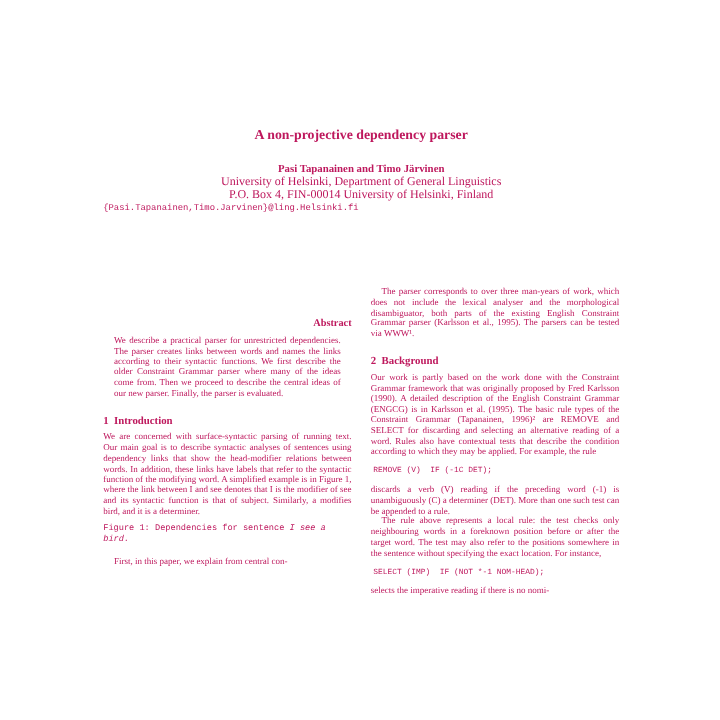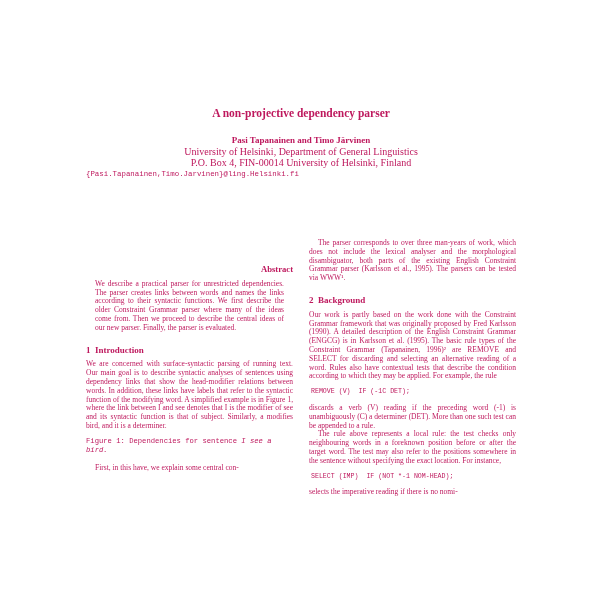--- a/index.html
+++ b/index.html
@@ -106,21 +106,21 @@
 
     <div class="col">
       <div class="abstract-head">Abstract</div>
       <div class="abstract-body">We describe a practical parser for unrestricted dependencies. The parser creates links between words and names the links according to their syntactic functions. We first describe the older Constraint Grammar parser where many of the ideas come from. Then we proceed to describe the central ideas of our new parser. Finally, the parser is evaluated.</div>
 
       <div class="sec-head">1&nbsp;&nbsp;Introduction</div>
       <p class="noindent">We are concerned with surface-syntactic parsing of running text. Our main goal is to describe syntactic analyses of sentences using dependency links that show the head-modifier relations between words. In addition, these links have labels that refer to the syntactic function of the modifying word. A simplified example is in Figure 1, where the link between I and see denotes that I is the modifier of see and its syntactic function is that of subject. Similarly, a modifies bird, and it is a determiner.</p>
 
       <div class="caption"><span>Figure 1: Dependencies for sentence </span><i>I see a bird.</i></div>
 
-      <p>First, in this have, we explain some central con-</p>
+      <p>First, in this paper, we explain from central con-</p>
     </div>
 
     <div class="col">
       <p>The parser corresponds to over three man-years of work, which does not include the lexical analyser and the morphological disambiguator, both parts of the existing English Constraint Grammar parser (Karlsson et al., 1995). The parsers can be tested via WWW¹.</p>
 
       <div class="sec-head">2&nbsp;&nbsp;Background</div>
       <p class="noindent">Our work is partly based on the work done with the Constraint Grammar framework that was originally proposed by Fred Karlsson (1990). A detailed description of the English Constraint Grammar (ENGCG) is in Karlsson et al. (1995). The basic rule types of the Constraint Grammar (Tapanainen, 1996)² are REMOVE and SELECT for discarding and selecting an alternative reading of a word. Rules also have contextual tests that describe the condition according to which they may be applied. For example, the rule</p>
 
       <div class="rule">REMOVE (V)  IF (-1C DET);</div>
 

